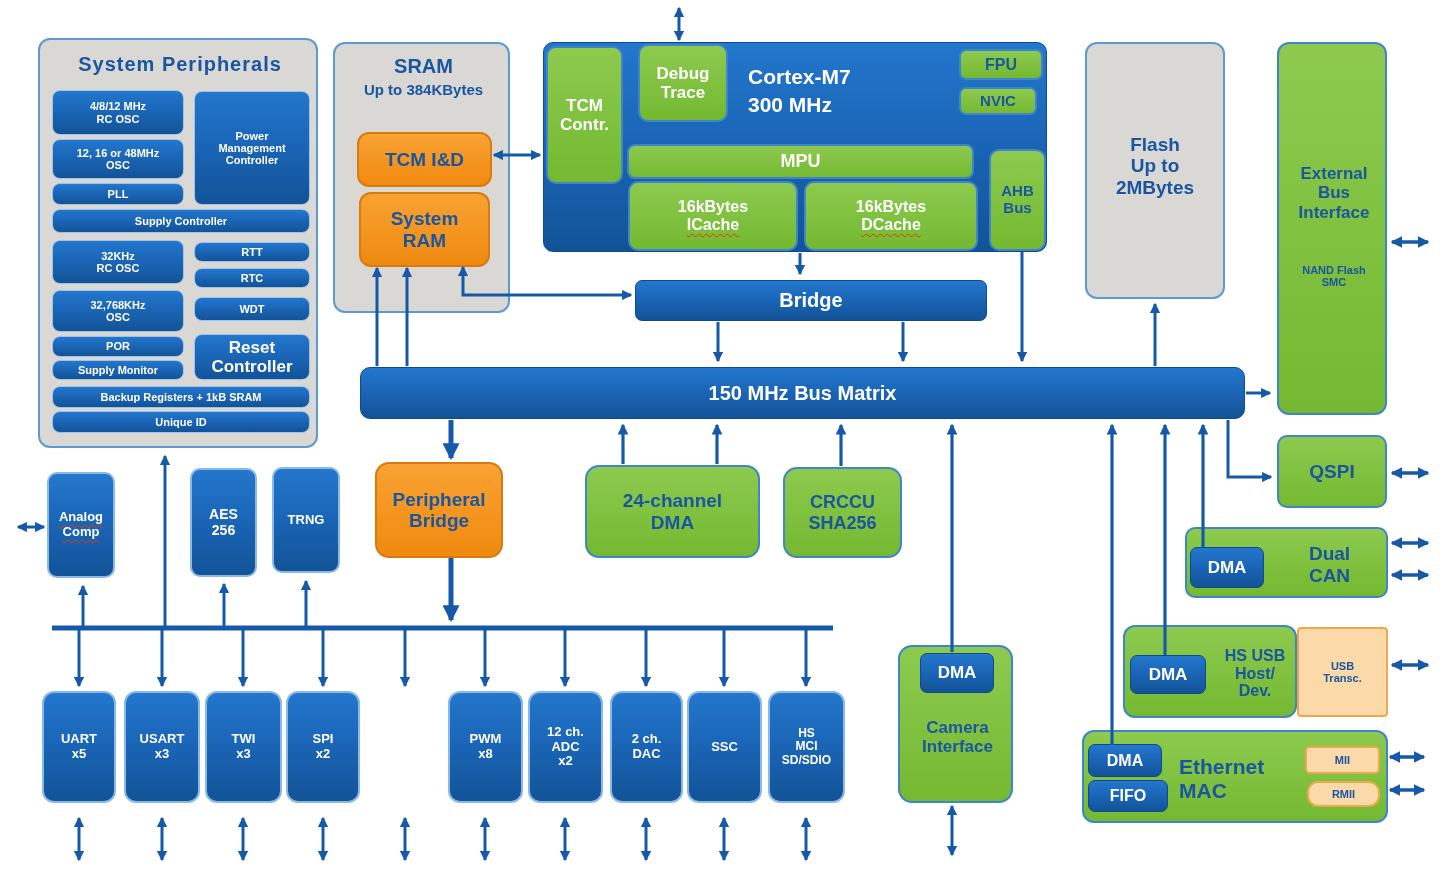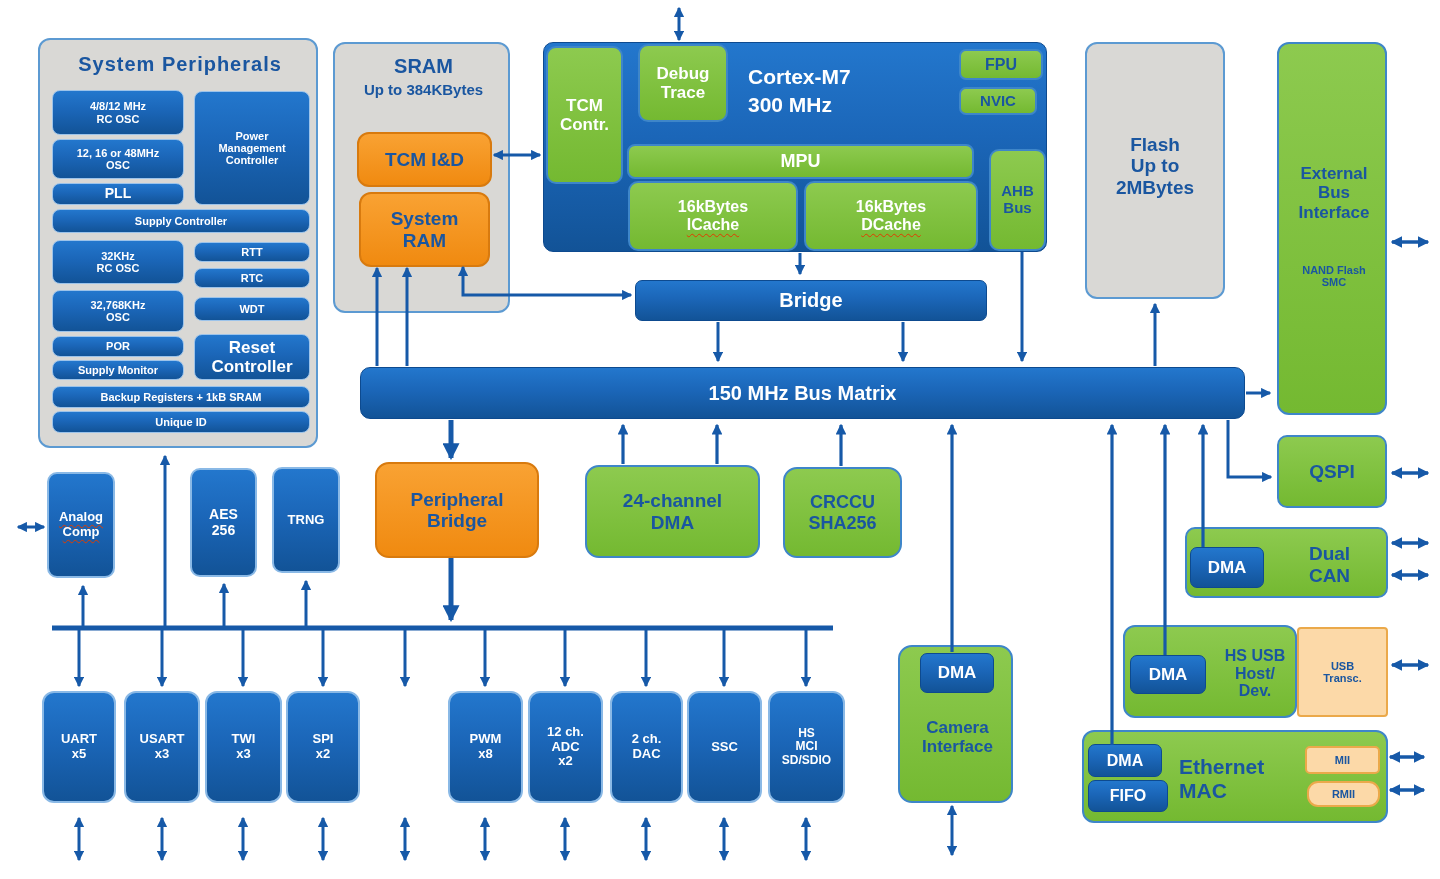--- a/index.html
+++ b/index.html
@@ -26,21 +26,21 @@
 <body>
 
 <div class="canvas">
 
   <div class="panel gray" style="left:38px;top:38px;width:280px;height:410px;">
     <div class="box bt" style="left:0;top:10px;width:280px;height:28px;font-size:20px;letter-spacing:1px;">System Peripherals</div>
     <div class="box cell" style="left:12px;top:50px;width:132px;height:45px;font-size:11px;">4/8/12 MHz
 RC OSC</div>
     <div class="box cell" style="left:12px;top:99px;width:132px;height:40px;font-size:11px;">12, 16 or 48MHz
 OSC</div>
-    <div class="box cell" style="left:12px;top:143px;width:132px;height:22px;font-size:14px;">PLL</div>
+    <div class="box cell" style="left:12px;top:143px;width:132px;height:22px;font-size:11px;">PLL</div>
     <div class="box cell" style="left:154px;top:51px;width:116px;height:114px;font-size:11px;">Power
 Management
 Controller</div>
     <div class="box cell" style="left:12px;top:169px;width:258px;height:24px;font-size:11px;">Supply Controller</div>
     <div class="box cell" style="left:12px;top:200px;width:132px;height:44px;font-size:11px;">32KHz
 RC OSC</div>
     <div class="box cell" style="left:154px;top:202px;width:116px;height:20px;font-size:11px;">RTT</div>
     <div class="box cell" style="left:154px;top:228px;width:116px;height:20px;font-size:11px;">RTC</div>
     <div class="box cell" style="left:12px;top:250px;width:132px;height:42px;font-size:11px;">32,768KHz
 OSC</div>
@@ -97,21 +97,21 @@
 Interface</div>
     <div class="box bt" style="left:0;top:215px;width:110px;height:34px;font-size:11px;">NAND Flash
 SMC</div>
   </div>
 
   <div class="box blue misspell" style="left:47px;top:472px;width:68px;height:106px;font-size:13px;border-radius:10px;">Analog
 Comp</div>
   <div class="box blue" style="left:190px;top:468px;width:67px;height:109px;font-size:14px;border-radius:10px;">AES
 256</div>
   <div class="box blue" style="left:272px;top:467px;width:68px;height:106px;font-size:13px;border-radius:10px;">TRNG</div>
-  <div class="box orange bt" style="left:375px;top:462px;width:164px;height:96px;font-size:19px;border-radius:14px;">Peripheral
+  <div class="box orange bt" style="left:375px;top:462px;width:128px;height:96px;font-size:19px;border-radius:14px;">Peripheral
 Bridge</div>
   <div class="box green bt" style="left:585px;top:465px;width:175px;height:93px;font-size:19px;border-radius:14px;">24-channel
 DMA</div>
   <div class="box green bt" style="left:783px;top:467px;width:119px;height:91px;font-size:18px;border-radius:14px;">CRCCU
 SHA256</div>
 
   <div class="box green bt" style="left:1277px;top:435px;width:110px;height:73px;font-size:19px;">QSPI</div>
 
   <div class="panel green" style="left:1185px;top:527px;width:203px;height:71px;">
     <div class="box blue" style="left:3px;top:18px;width:74px;height:41px;font-size:17px;border-radius:7px;border:1px solid #0d4a8f;">DMA</div>

